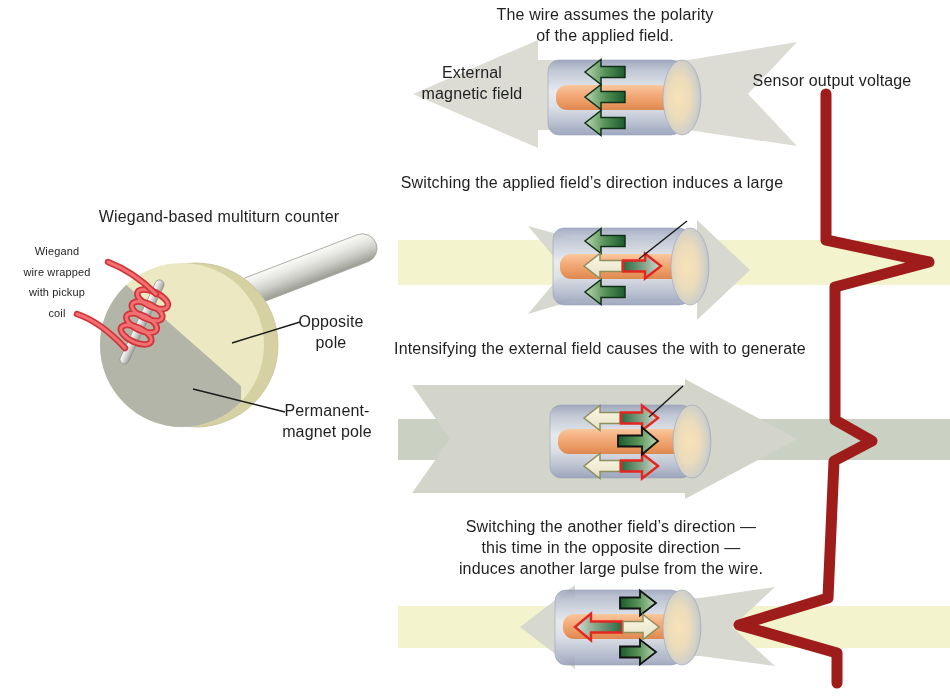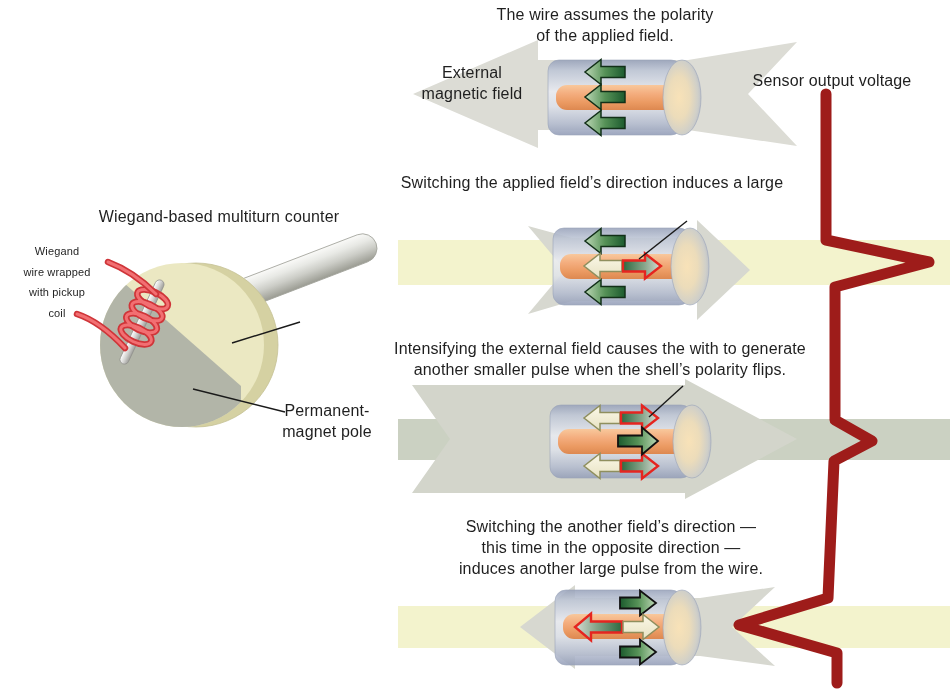--- a/index.html
+++ b/index.html
@@ -192,37 +192,40 @@
 </div>
 
 <div class="lbl" style="left:832px;top:71px;">Sensor output voltage</div>
 
 <div class="lbl" style="left:592px;top:173px;">
   <div>Switching the applied field’s direction induces a large</div>
 </div>
 
 <div class="lbl" style="left:600px;top:339px;">
   <div>Intensifying the external field causes the with to generate</div>
-  <div>another smaller pulse when the shell’s polarity flips.</div>
 </div>
 
 <div class="lbl lh21" style="left:611px;top:516px;">
   <div>Switching the another field’s direction —</div>
   <div>this time in the opposite direction —</div>
   <div>induces another large pulse from the wire.</div>
 </div>
 
 <div class="lbl" style="left:219px;top:194px;margin-top:13px;">Wiegand-based multiturn counter</div>
 
 <div class="lbl small" style="left:57px;top:241px;">
   <div>Wiegand</div>
   <div>wire wrapped</div>
   <div>with pickup</div>
   <div>coil</div>
 </div>
 
+<div class="lbl" style="left:331px;top:312px;">
+  <div>Opposite</div>
+  <div>pole</div>
+</div>
 
 <div class="lbl" style="left:327px;top:401px;text-align:center;">
   <div>Permanent-</div>
   <div>magnet pole</div>
 </div>
 
 </div>
 
 </body></html>

